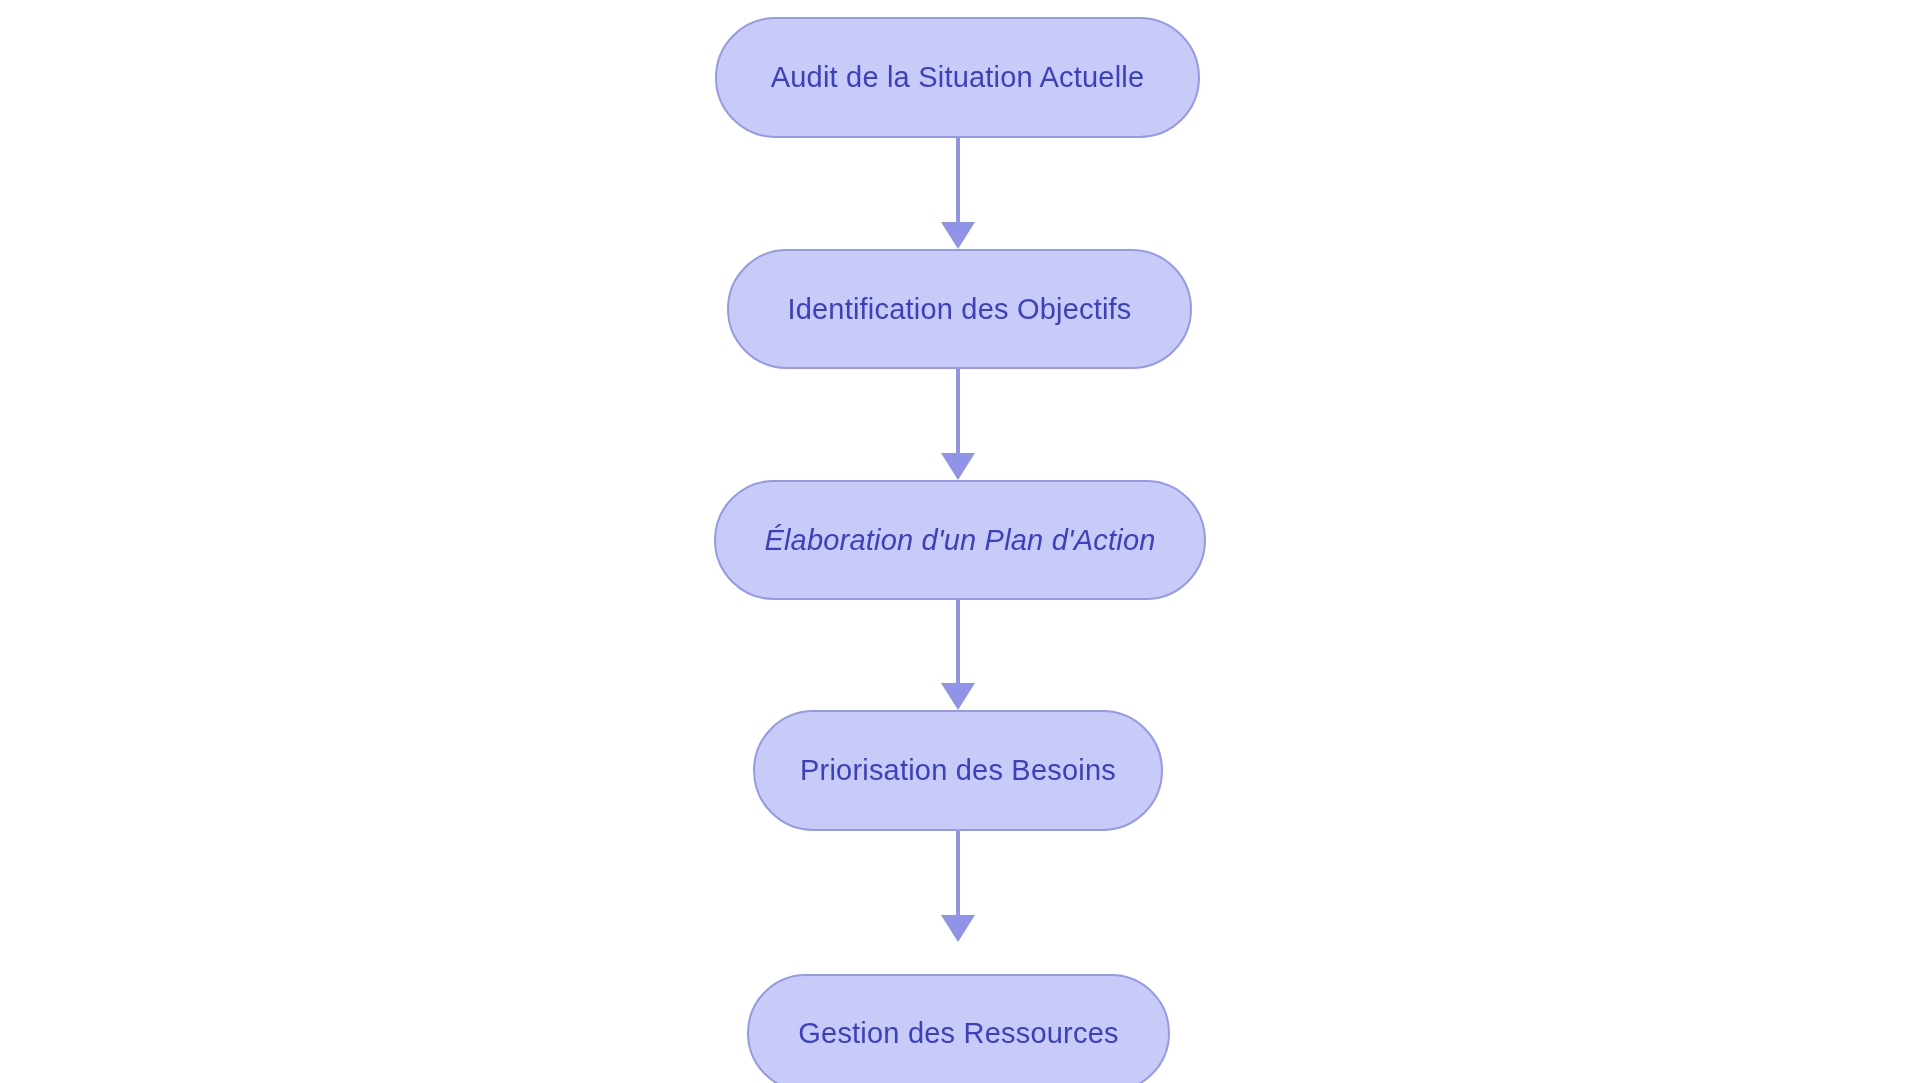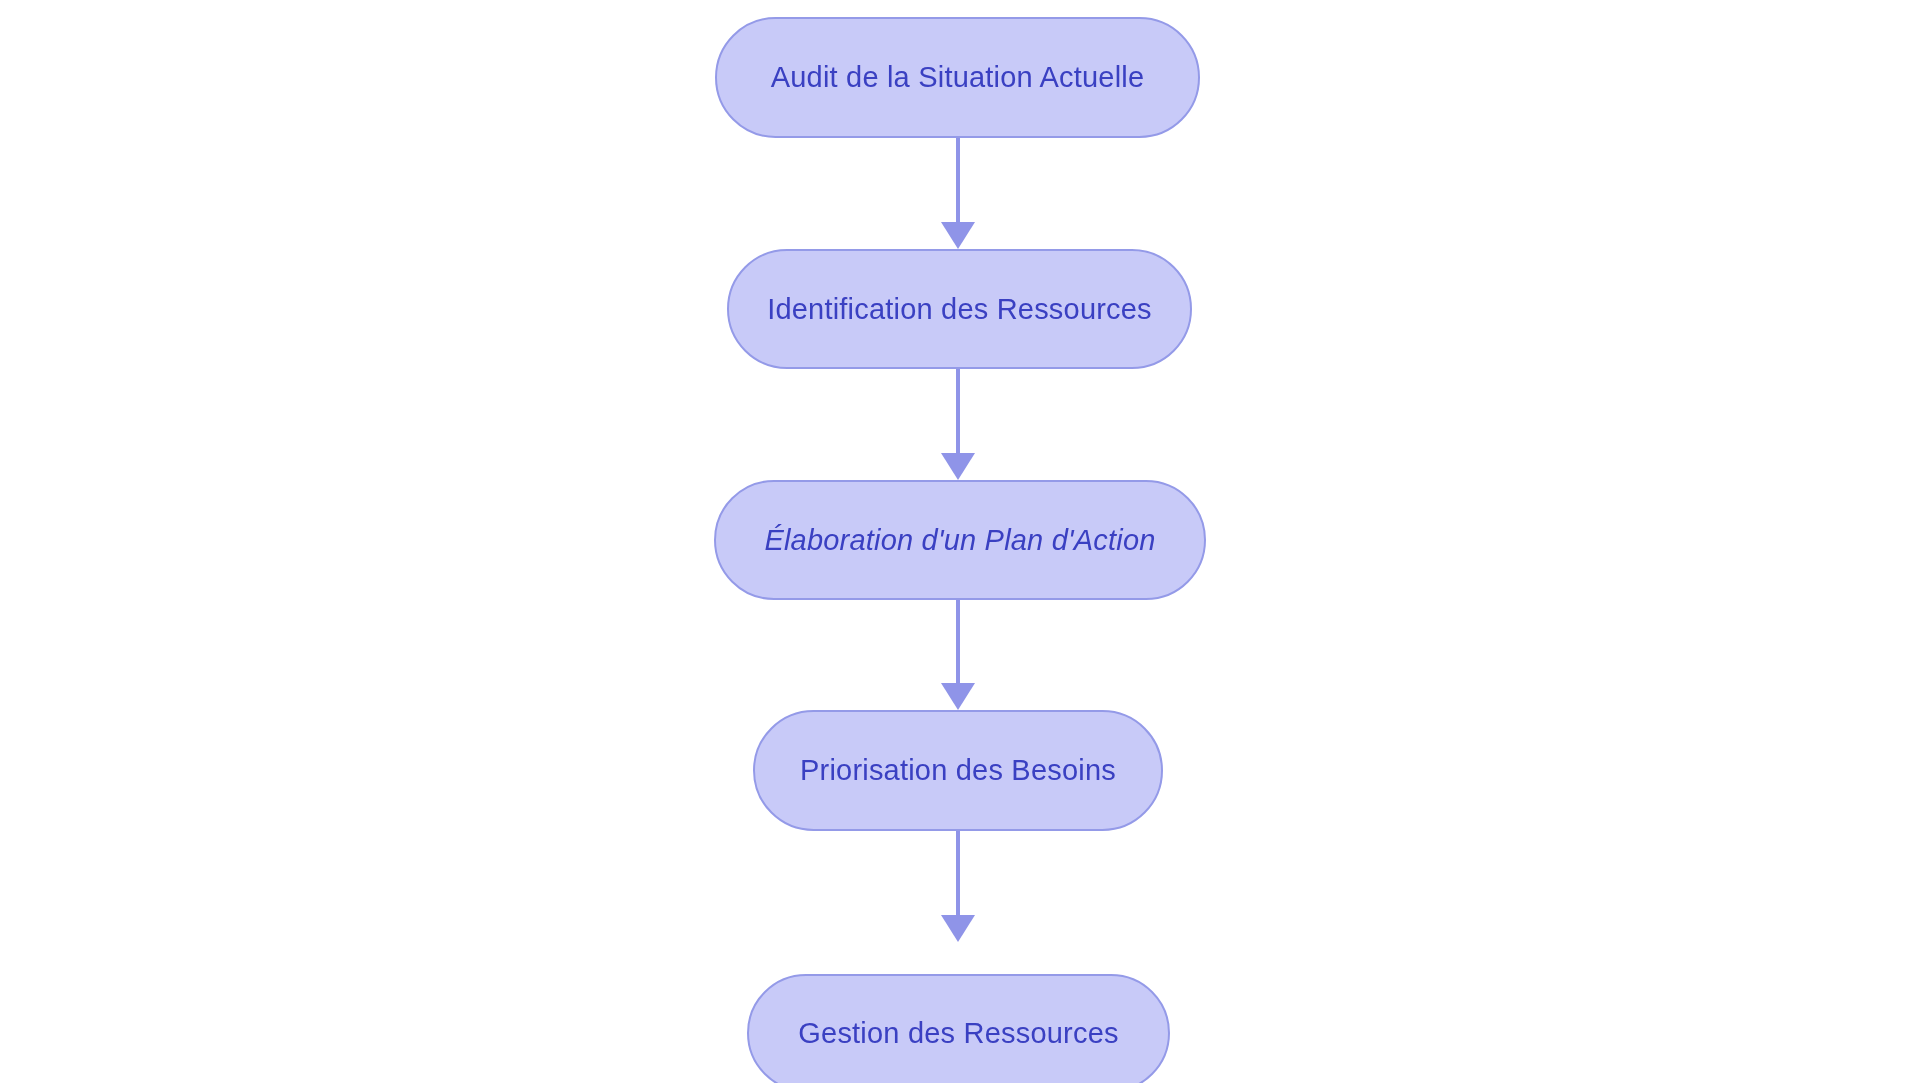--- a/index.html
+++ b/index.html
@@ -73,21 +73,21 @@
   <div class="node n1">
     <span class="node-label">Audit de la Situation Actuelle</span>
   </div>
 
   <div class="arrow a1">
     <div class="arrow-line"></div>
     <div class="arrow-head"></div>
   </div>
 
   <div class="node n2">
-    <span class="node-label">Identification des Ressources</span>
+    <span class="node-label">Identification des Objectifs</span>
   </div>
 
   <div class="arrow a2">
     <div class="arrow-line"></div>
     <div class="arrow-head"></div>
   </div>
 
   <div class="node n3">
     <span class="node-label">Élaboration d'un Plan d'Action</span>
   </div>

